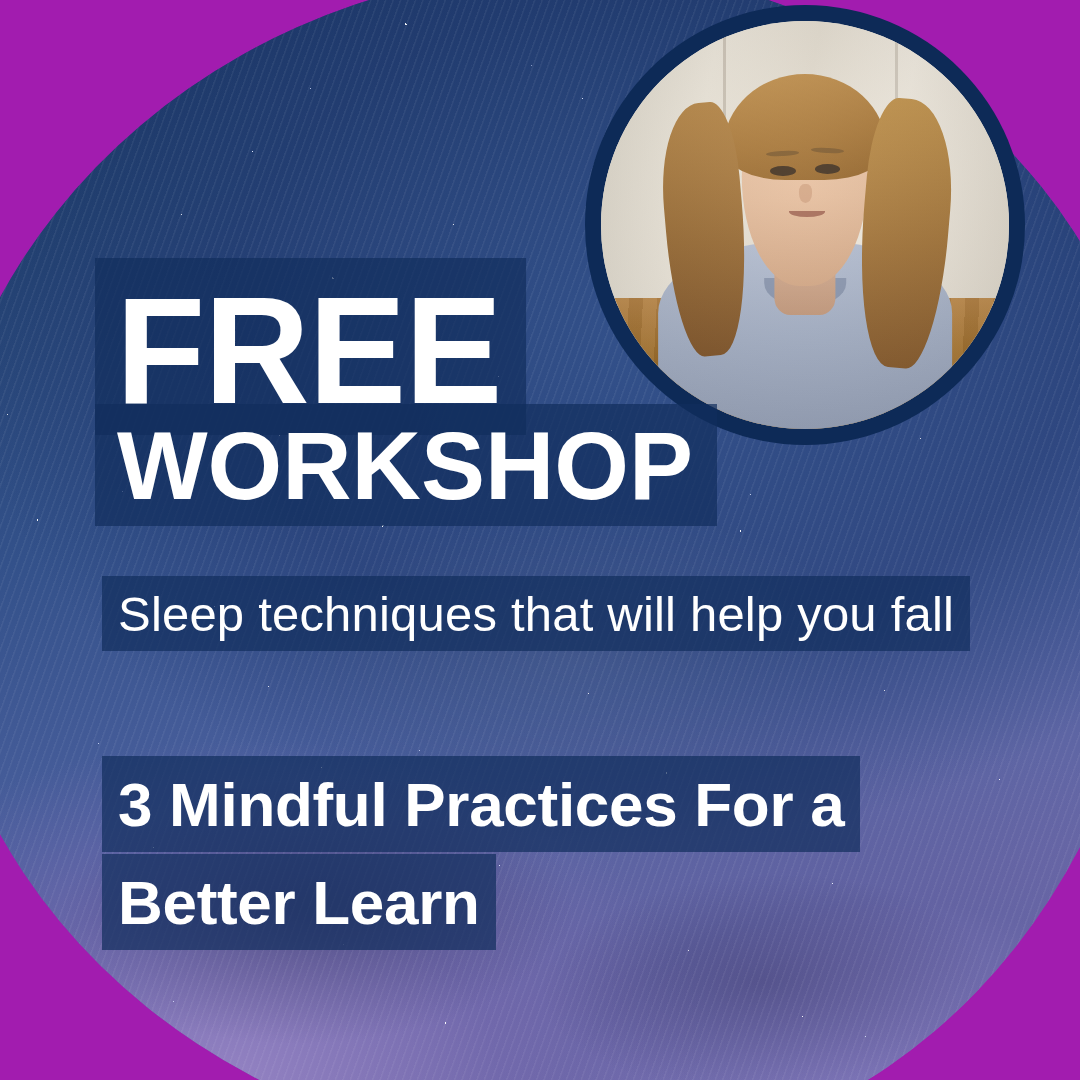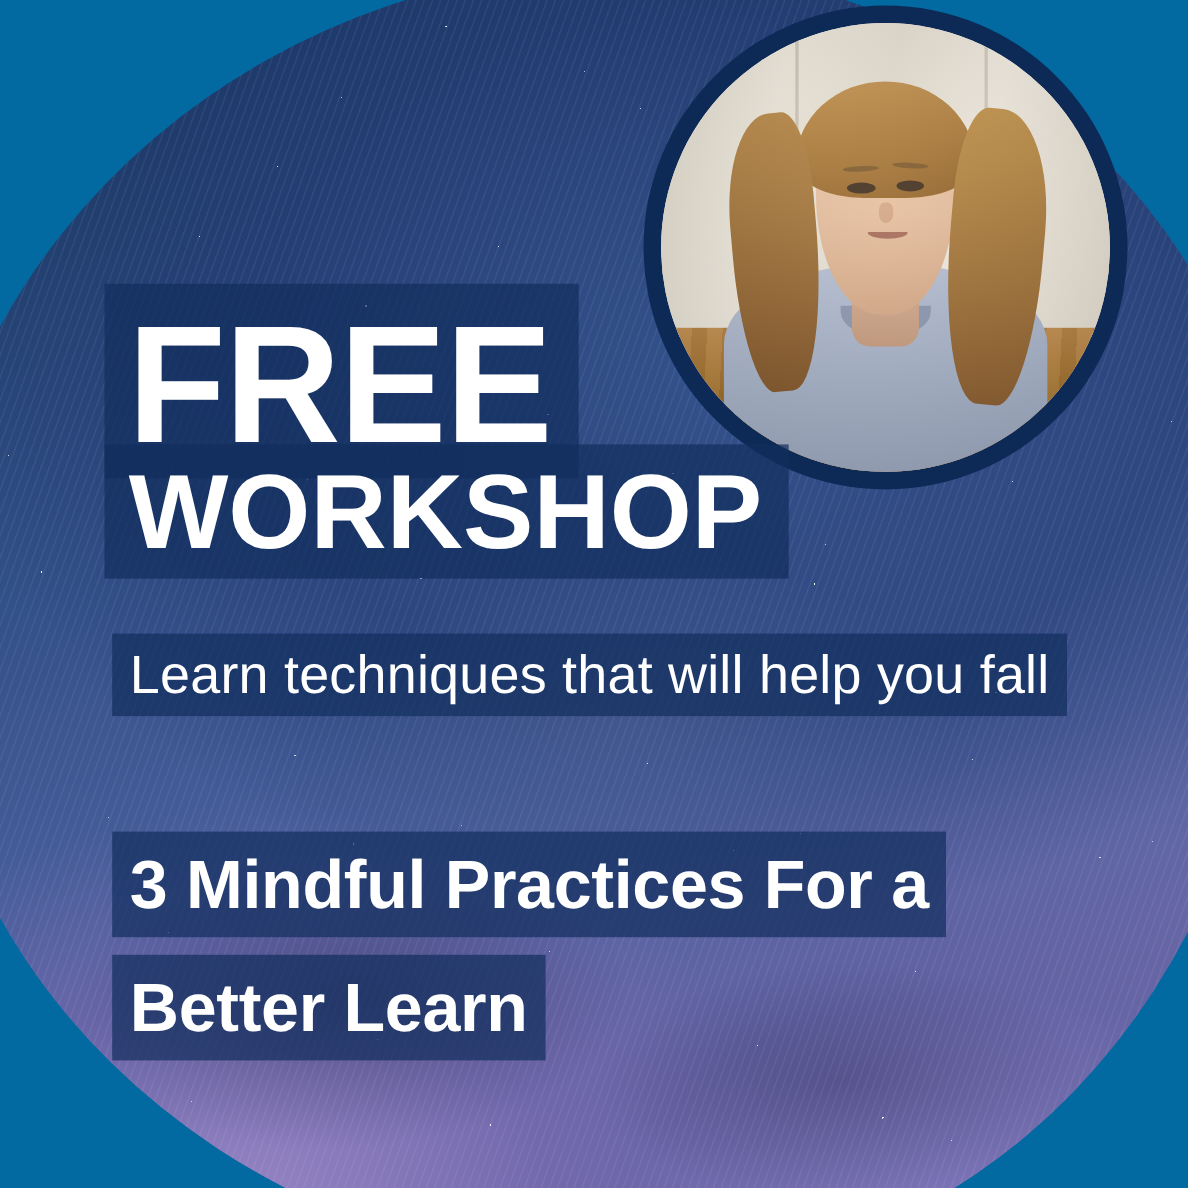--- a/index.html
+++ b/index.html
@@ -1,21 +1,21 @@
 <!DOCTYPE html>
 <html><head>
 <meta charset="utf-8">
 <style>
   html,body{margin:0;padding:0;background:#0e2e5e;}
   *{box-sizing:border-box;}
   #canvas{
     position:relative;
     width:1080px;height:1080px;
     overflow:hidden;
-    background:#0369a1;
+    background:#a21caf;
     font-family:"Liberation Sans", sans-serif;
   }
 
   
   .bg-blob{
     position:absolute;
     left:-70px; top:-30px;
     width:1230px; height:1190px;
     border-radius:52% 48% 46% 54% / 50% 46% 54% 50%;
     overflow:hidden;
@@ -234,21 +234,21 @@
     margin:0 0 2px 0;
   }
 
   .title-wrap{position:absolute;left:102px;top:756px;width:900px;}
   .title-line{
     font-size:62px;
     line-height:1.0;
     font-weight:700;
     letter-spacing:-.3px;
     padding:18px 16px 16px 16px;
-    margin:0 0 16px 0;
+    margin:0 0 2px 0;
   }
 </style>
 </head>
 <body>
 
 <div id="canvas">
 
   <div class="bg-blob">
     <div class="bg-grad"></div>
     <div class="bg-clouds"></div>
@@ -284,21 +284,21 @@
     <div class="free-wrap">
       <span class="hl free">FREE</span>
     </div>
 
     <div class="workshop-wrap">
       <span class="hl workshop">WORKSHOP</span>
     </div>
 
     <div class="sub-wrap">
       <div>
-        <span class="hl sub-line">Learn techniques that will help you fall</span>
+        <span class="hl sub-line">Sleep techniques that will help you fall</span>
       </div>
     </div>
 
     <div class="title-wrap">
       <div>
         <span class="hl title-line">3 Mindful Practices For a</span>
       </div>
       <div>
         <span class="hl title-line">Better Learn</span>
       </div>

